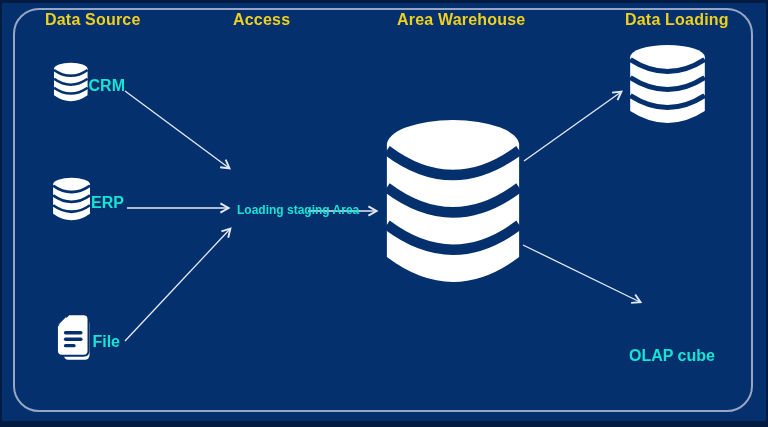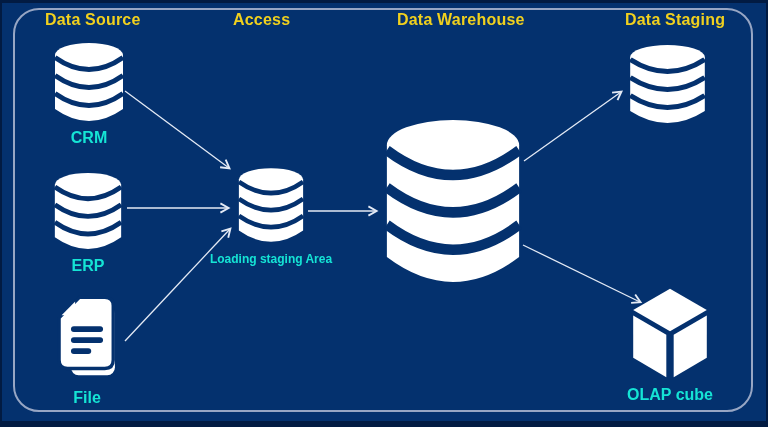--- a/index.html
+++ b/index.html
@@ -11,40 +11,40 @@
                 inset 2px 0 0 #021B42, inset -2px 0 0 #021B42;
   }
   .panel-border{
     position:absolute;left:13px;top:8px;width:740px;height:404px;
     border:2px solid #97A6C4;border-radius:26px;box-sizing:border-box;
   }
   .hdr{
     position:absolute;top:11px;color:#F0D01E;font-weight:bold;
     font-size:16px;letter-spacing:.2px;white-space:nowrap;
   }
-  .node{position:absolute;display:flex;flex-direction:column;align-items:center;}
+  .node{position:absolute;display:flex;flex-direction:row;align-items:center;}
   .lbl{
     margin-top:7px;color:#15E4D5;font-weight:bold;font-size:16px;
     white-space:nowrap;text-align:center;
   }
   .lbl.small{font-size:12px;margin-top:9px;}
   .arrows{position:absolute;left:0;top:0;pointer-events:none;}
   svg{display:block;}
 </style>
 </head>
 <body>
 
 <div class="stage">
 
   <div class="panel-border"></div>
 
   <div class="hdr" style="left:45px">Data Source</div>
   <div class="hdr" style="left:233px">Access</div>
-  <div class="hdr" style="left:397px">Data Warehouse</div>
-  <div class="hdr" style="left:625px">Data Staging</div>
+  <div class="hdr" style="left:397px">Area Warehouse</div>
+  <div class="hdr" style="left:625px">Data Loading</div>
 
   <svg class="arrows" width="768" height="427" viewBox="0 0 768 427">
     <defs>
       <marker id="ah" viewBox="0 0 10 10" refX="7.5" refY="5" markerWidth="9" markerHeight="9" orient="auto-start-reverse">
         <path d="M1,1 L8,5 L1,9" fill="none" stroke="#E4EAF5" stroke-width="1.6"></path>
       </marker>
     </defs>
     <g stroke="#E4EAF5" stroke-width="1.3">
       <line x1="125" y1="91" x2="229" y2="168" marker-end="url(#ah)"></line>
       <line x1="127" y1="208" x2="228" y2="208" marker-end="url(#ah)"></line>
@@ -57,21 +57,21 @@
 
   <div class="node" style="left:53px;top:42px;width:72px">
     <svg width="72" height="80" viewBox="0 0 72 80">
       <path d="M2,13 Q36,37 70,13 L70,67 Q36,91 2,67 Z" fill="#FFFFFF"></path>
       <ellipse cx="36" cy="13" rx="34" ry="12" fill="#FFFFFF"></ellipse>
       <path d="M2,15.5 Q36,39.5 70,15.5 M2,33.5 Q36,57.5 70,33.5 M2,51.5 Q36,75.5 70,51.5" stroke="#04316E" stroke-width="5" fill="none"></path>
     </svg>
     <div class="lbl">CRM</div>
   </div>
 
-  <div class="node" style="left:52px;top:172px;width:72px">
+  <div class="node" style="left:52px;top:160px;width:72px">
     <svg width="72" height="78" viewBox="0 0 72 80">
       <path d="M2,13 Q36,37 70,13 L70,67 Q36,91 2,67 Z" fill="#FFFFFF"></path>
       <ellipse cx="36" cy="13" rx="34" ry="12" fill="#FFFFFF"></ellipse>
       <path d="M2,15.5 Q36,39.5 70,15.5 M2,33.5 Q36,57.5 70,33.5 M2,51.5 Q36,75.5 70,51.5" stroke="#04316E" stroke-width="5" fill="none"></path>
     </svg>
     <div class="lbl">ERP</div>
   </div>
 
   <div class="node" style="left:54px;top:294px;width:66px">
     <svg width="66" height="88" viewBox="0 0 78 100">
@@ -103,21 +103,21 @@
   </div>
 
   <div class="node" style="left:628px;top:44px;width:79px">
     <svg width="79" height="80" viewBox="0 0 72 80" preserveAspectRatio="none">
       <path d="M2,13 Q36,37 70,13 L70,67 Q36,91 2,67 Z" fill="#FFFFFF"></path>
       <ellipse cx="36" cy="13" rx="34" ry="12" fill="#FFFFFF"></ellipse>
       <path d="M2,15.5 Q36,39.5 70,15.5 M2,33.5 Q36,57.5 70,33.5 M2,51.5 Q36,75.5 70,51.5" stroke="#04316E" stroke-width="5" fill="none"></path>
     </svg>
   </div>
 
-  <div class="node" style="left:629px;top:287px;width:82px">
+  <div class="node" style="left:629px;top:306px;width:82px">
     <svg width="82" height="92" viewBox="0 0 88 100">
       <path d="M44,2 L84,25 L44,48 L4,25 Z" fill="#FFFFFF"></path>
       <path d="M4,31 L40,52 L40,98 L4,77 Z" fill="#FFFFFF"></path>
       <path d="M84,31 L48,52 L48,98 L84,77 Z" fill="#FFFFFF"></path>
     </svg>
     <div class="lbl">OLAP cube</div>
   </div>
 
 </div>
 

